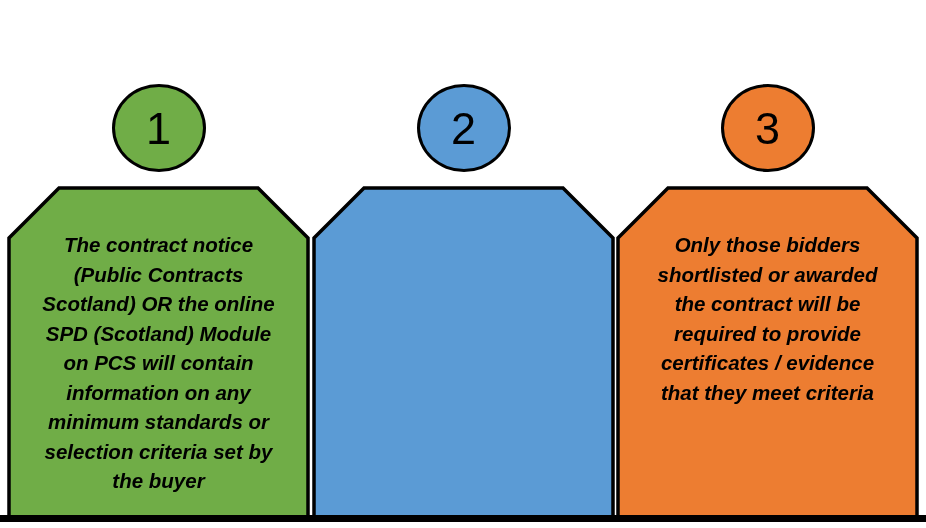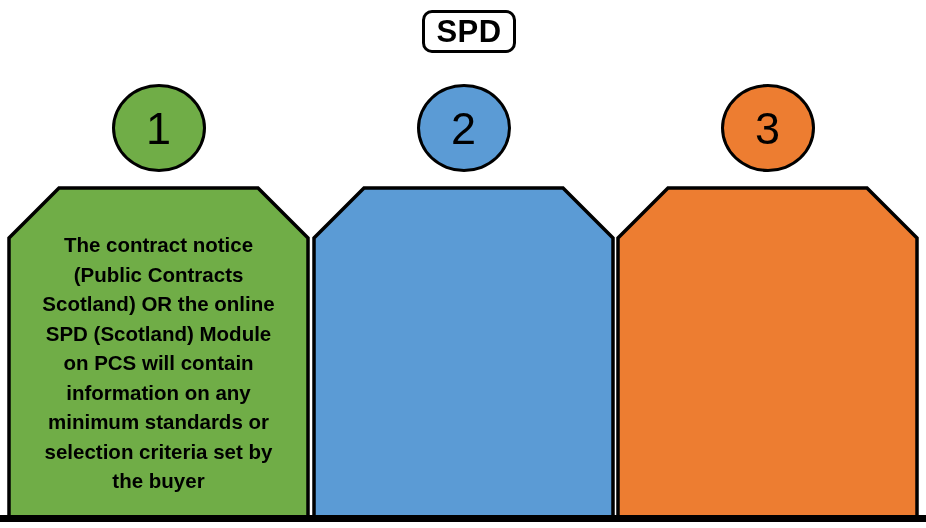--- a/index.html
+++ b/index.html
@@ -63,38 +63,36 @@
   .step-text {
     position: absolute;
     left: 2px;
     top: 146px;
     width: 299px;
     text-align: center;
     font-weight: bold;
     font-size: 20.5px;
     line-height: 29.5px;
     white-space: pre;
+    font-style: italic;
   }
   .baseline {
     position: absolute;
     left: 0;
     top: 515px;
     width: 926px;
     height: 7px;
     background: #000;
   }
 </style>
 </head>
 <body>
 
 <div class="canvas">
 
-  <div class="title-box">
-    <span>SPD</span>
-  </div>
 
   <div class="step step-1">
     <div class="circle" style="background: rgb(112, 173, 71);">
       <span>1</span>
     </div>
     <svg class="shape" viewBox="0 0 303 334" xmlns="http://www.w3.org/2000/svg">
       <polygon points="52,2 251,2 301,52 301,332 2,332 2,52" fill="#70AD47" stroke="#000000" stroke-width="3.5" stroke-linejoin="miter"></polygon>
     </svg>
     <div class="step-text">The contract notice
 (Public Contracts
@@ -116,17 +114,23 @@
     </svg>
   </div>
 
   <div class="step step-3">
     <div class="circle" style="background: rgb(237, 125, 49);">
       <span>3</span>
     </div>
     <svg class="shape" viewBox="0 0 303 334" xmlns="http://www.w3.org/2000/svg">
       <polygon points="52,2 251,2 301,52 301,332 2,332 2,52" fill="#ED7D31" stroke="#000000" stroke-width="3.5" stroke-linejoin="miter"></polygon>
     </svg>
+    <div class="step-text">Only those bidders
+shortlisted or awarded
+the contract will be
+required to provide
+certificates / evidence
+that they meet criteria</div>
   </div>
 
   <div class="baseline"></div>
 
 </div>
 
 </body></html>

